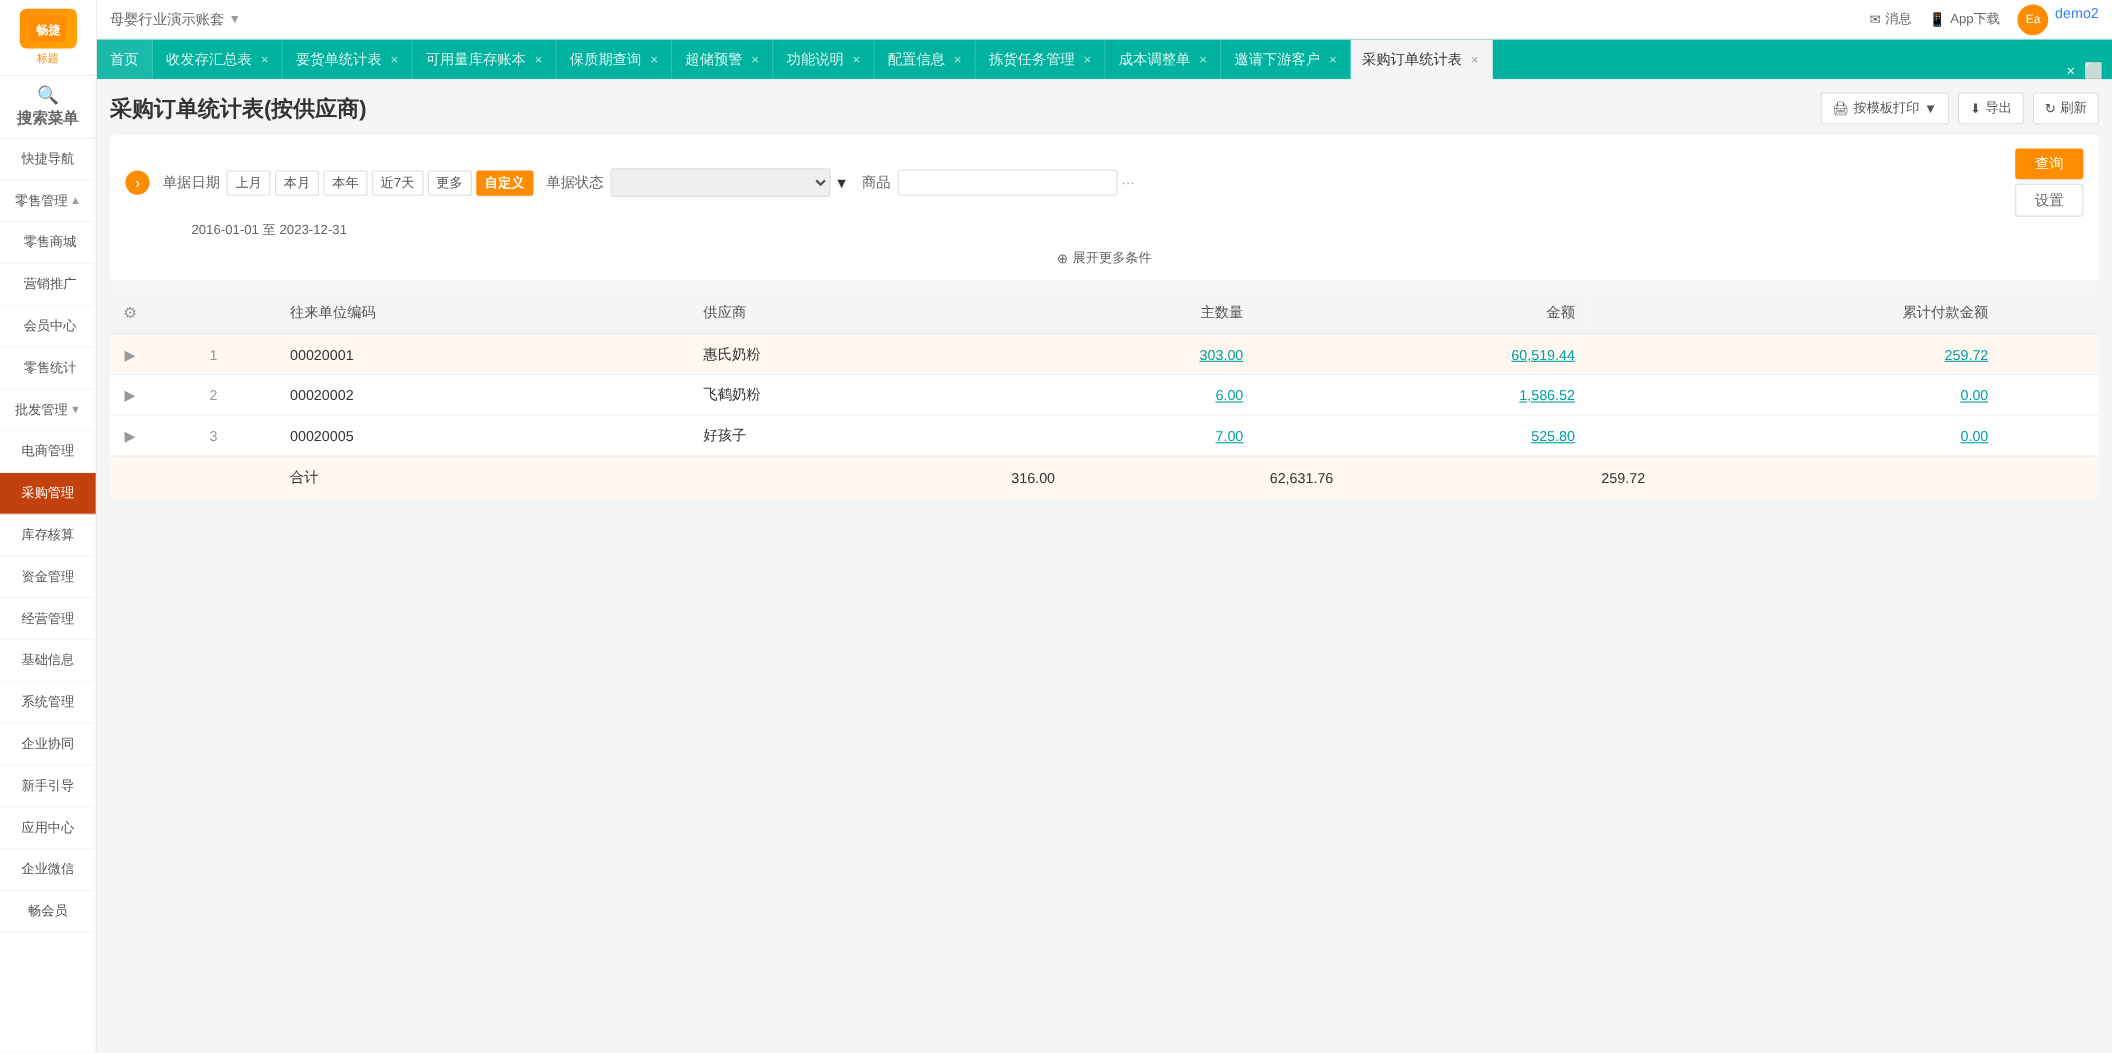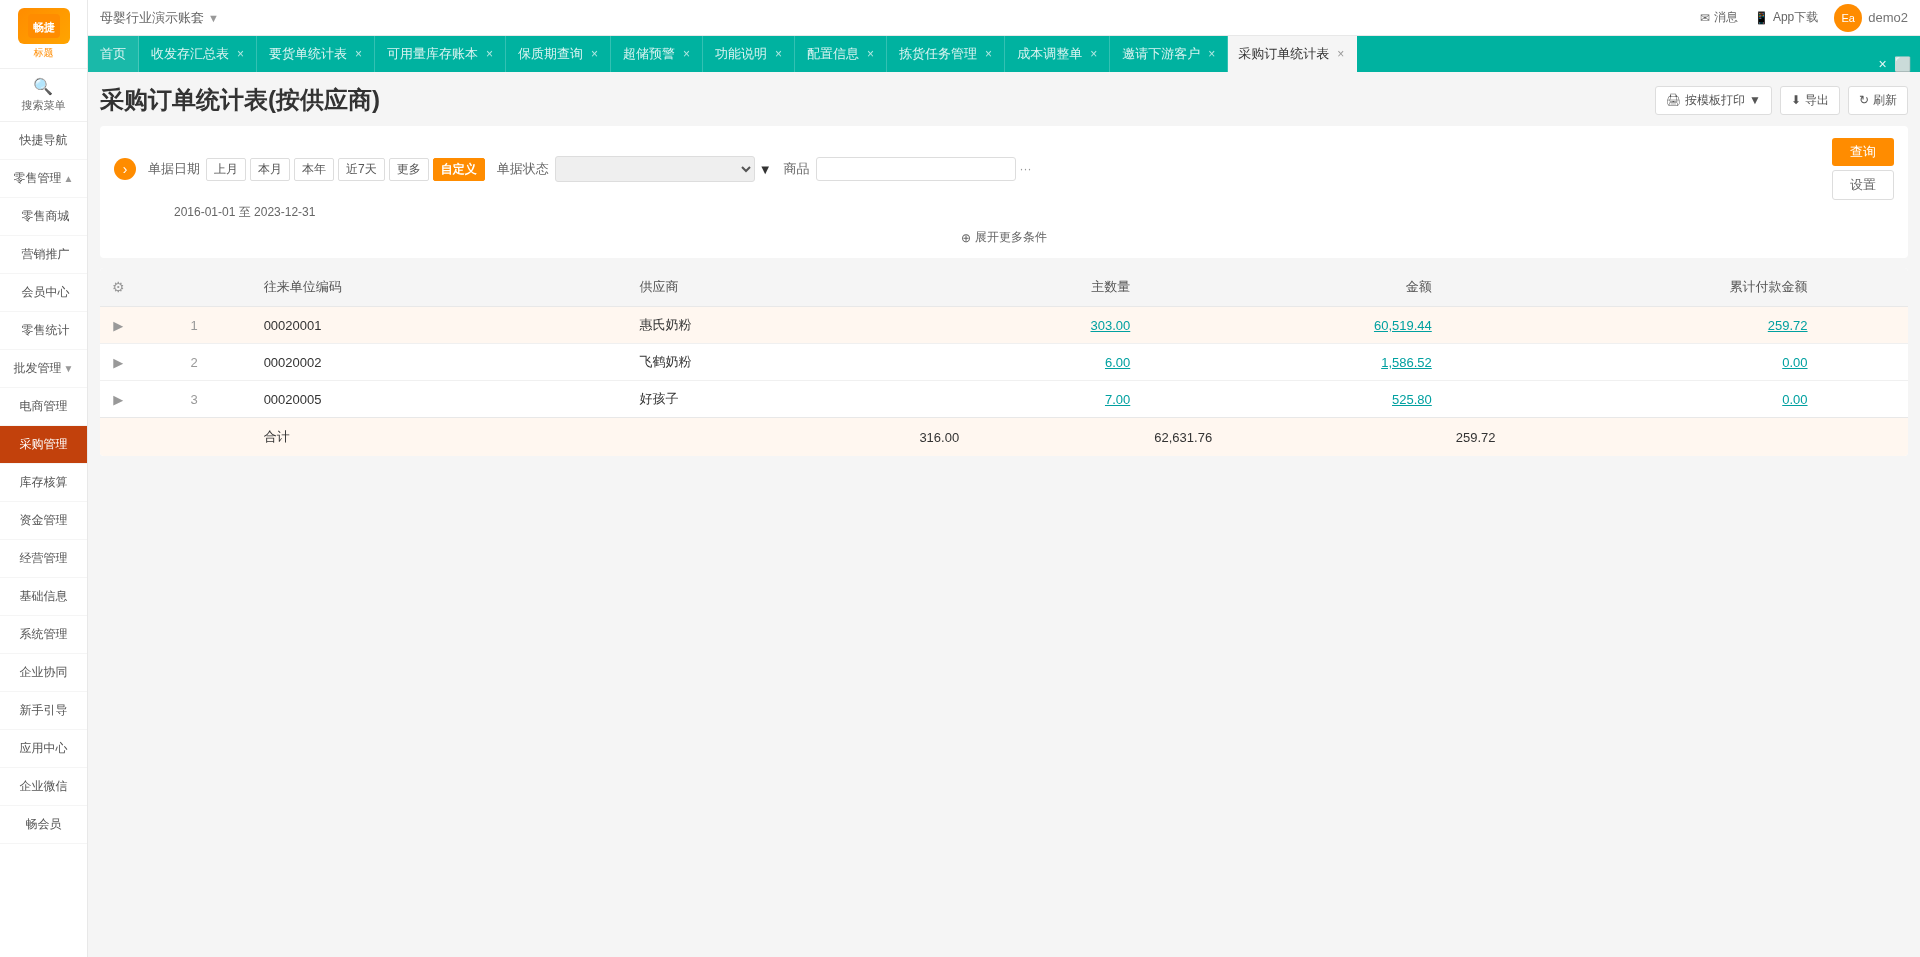--- a/index.html
+++ b/index.html
@@ -5,56 +5,56 @@
     * { margin: 0; padding: 0; box-sizing: border-box; }
     body { font-family: 'Microsoft YaHei', Arial, sans-serif; font-size: 13px; background: #f5f5f5; color: #333; width: 1920px; height: 957px; overflow: hidden; display: flex; }
 
     
     .sidebar { width: 88px; background: #fff; border-right: 1px solid #e8e8e8; display: flex; flex-direction: column; align-items: center; flex-shrink: 0; }
     .sidebar-logo { width: 100%; padding: 8px 0; display: flex; flex-direction: column; align-items: center; background: #fff; border-bottom: 1px solid #f0f0f0; }
     .sidebar-logo-img { width: 52px; height: 36px; background: linear-gradient(135deg, #ff8c00, #ffa500); border-radius: 6px; display: flex; align-items: center; justify-content: center; color: white; font-size: 10px; font-weight: bold; }
     .sidebar-logo-text { font-size: 10px; color: #ff8c00; margin-top: 2px; }
     .sidebar-search { width: 100%; padding: 8px 0; display: flex; flex-direction: column; align-items: center; border-bottom: 1px solid #f0f0f0; cursor: pointer; }
     .sidebar-search-icon { font-size: 16px; color: #999; }
-    .sidebar-search-label { font-size: 11px; color: #666; margin-top: 2px; }
+    .sidebar-search-label { font-size: 14px; color: #666; margin-top: 2px; font-weight: bold; }
     .sidebar-nav-item { width: 100%; padding: 10px 4px; display: flex; flex-direction: column; align-items: center; cursor: pointer; border-bottom: 1px solid #f5f5f5; }
     .sidebar-nav-item.active { background: #c2410c; }
     .sidebar-nav-item.active .sidebar-nav-label { color: #fff; }
     .sidebar-nav-label { font-size: 12px; color: #555; text-align: center; }
     .sidebar-nav-item.has-arrow { flex-direction: row; justify-content: center; gap: 2px; }
     .arrow-down { font-size: 10px; color: #999; }
 
     
     .main { flex: 1; display: flex; flex-direction: column; overflow: hidden; }
 
     
     .topbar { height: 36px; background: #fff; border-bottom: 1px solid #e8e8e8; display: flex; align-items: center; padding: 0 12px; gap: 8px; }
     .topbar-title { font-size: 13px; color: #666; display: flex; align-items: center; gap: 4px; }
     .topbar-title-arrow { color: #999; font-size: 11px; }
     .topbar-right { margin-left: auto; display: flex; align-items: center; gap: 16px; }
     .topbar-msg { display: flex; align-items: center; gap: 4px; color: #666; font-size: 12px; cursor: pointer; }
     .topbar-app { display: flex; align-items: center; gap: 4px; color: #666; font-size: 12px; cursor: pointer; }
-    .topbar-user { display: flex; align-items: center; gap: 6px; cursor: pointer; }
+    .topbar-user { display: flex; gap: 6px; cursor: pointer; }
     .topbar-avatar { width: 28px; height: 28px; border-radius: 50%; background: #ff8c00; display: flex; align-items: center; justify-content: center; color: white; font-size: 11px; }
-    .topbar-username { font-size: 13px; color: #737373; }
+    .topbar-username { font-size: 13px; color: #3b82f6; }
 
     
     .tabbar { height: 36px; background: #00b2a0; display: flex; align-items: flex-end; overflow: hidden; }
     .tab-item { height: 100%; padding: 0 12px; display: flex; align-items: center; gap: 6px; cursor: pointer; white-space: nowrap; font-size: 13px; color: rgba(255,255,255,0.85); border-right: 1px solid rgba(255,255,255,0.2); flex-shrink: 0; }
     .tab-item.active { background: #f5f5f5; color: #333; padding-left: 10px; }
     .tab-item .tab-close { font-size: 12px; color: rgba(255,255,255,0.7); margin-left: 2px; }
     .tab-item.active .tab-close { color: #999; }
     .tab-home { background: rgba(255,255,255,0.1); }
     .tabbar-end { margin-left: auto; display: flex; align-items: center; padding-right: 8px; gap: 8px; }
     .tabbar-end-btn { color: rgba(255,255,255,0.9); cursor: pointer; font-size: 14px; background: none; border: none; }
 
     
     .page-content { flex: 1; background: #f5f5f5; overflow: auto; padding: 12px; }
     .page-header { display: flex; align-items: center; justify-content: space-between; margin-bottom: 10px; }
-    .page-title { font-size: 24px; font-weight: bold; color: #333; }
+    .page-title { font-size: 20px; font-weight: bold; color: #333; }
     .page-header-actions { display: flex; align-items: center; gap: 8px; }
     .btn-print { display: flex; align-items: center; gap: 4px; padding: 5px 10px; border: 1px solid #ddd; border-radius: 3px; background: #fff; color: #555; cursor: pointer; font-size: 12px; }
     .btn-export { display: flex; align-items: center; gap: 4px; padding: 5px 10px; border: 1px solid #ddd; border-radius: 3px; background: #fff; color: #555; cursor: pointer; font-size: 12px; }
     .btn-refresh { display: flex; align-items: center; gap: 4px; padding: 5px 10px; border: 1px solid #ddd; border-radius: 3px; background: #fff; color: #555; cursor: pointer; font-size: 12px; }
 
     
     .filter-area { background: #fff; border-radius: 4px; padding: 12px 14px; margin-bottom: 10px; }
     .filter-row { display: flex; align-items: center; gap: 12px; flex-wrap: wrap; }
     .filter-toggle-btn { width: 22px; height: 22px; background: #ff8c00; border-radius: 50%; display: flex; align-items: center; justify-content: center; color: white; font-size: 14px; cursor: pointer; flex-shrink: 0; }
     .filter-field { display: flex; align-items: center; gap: 6px; }

